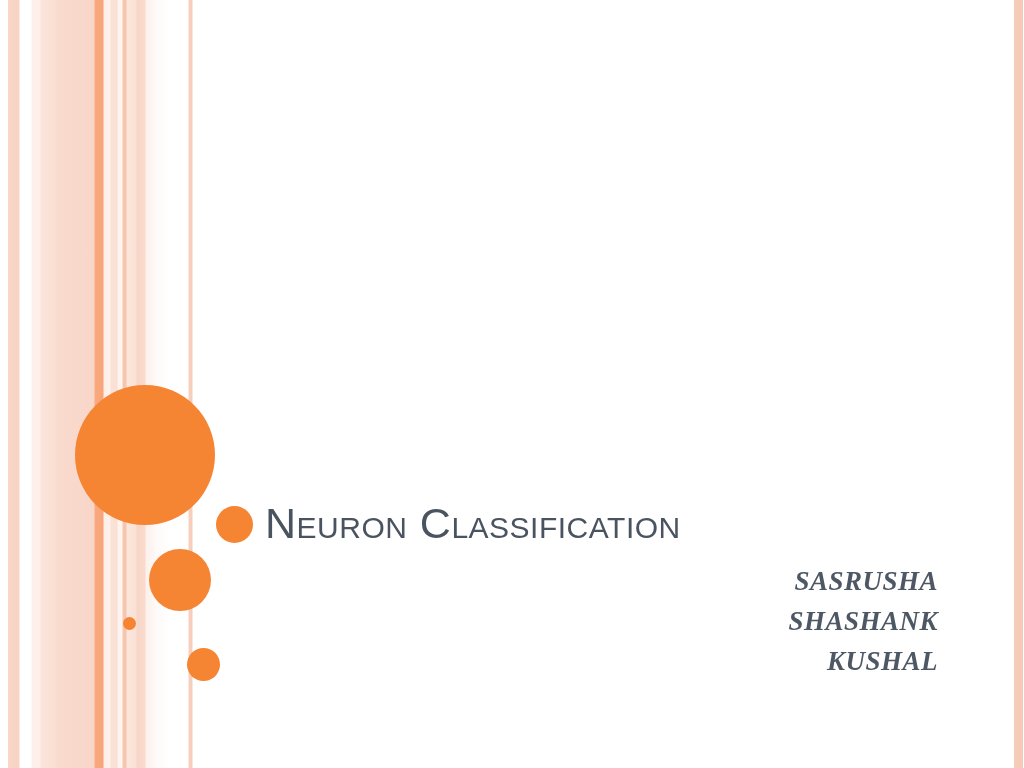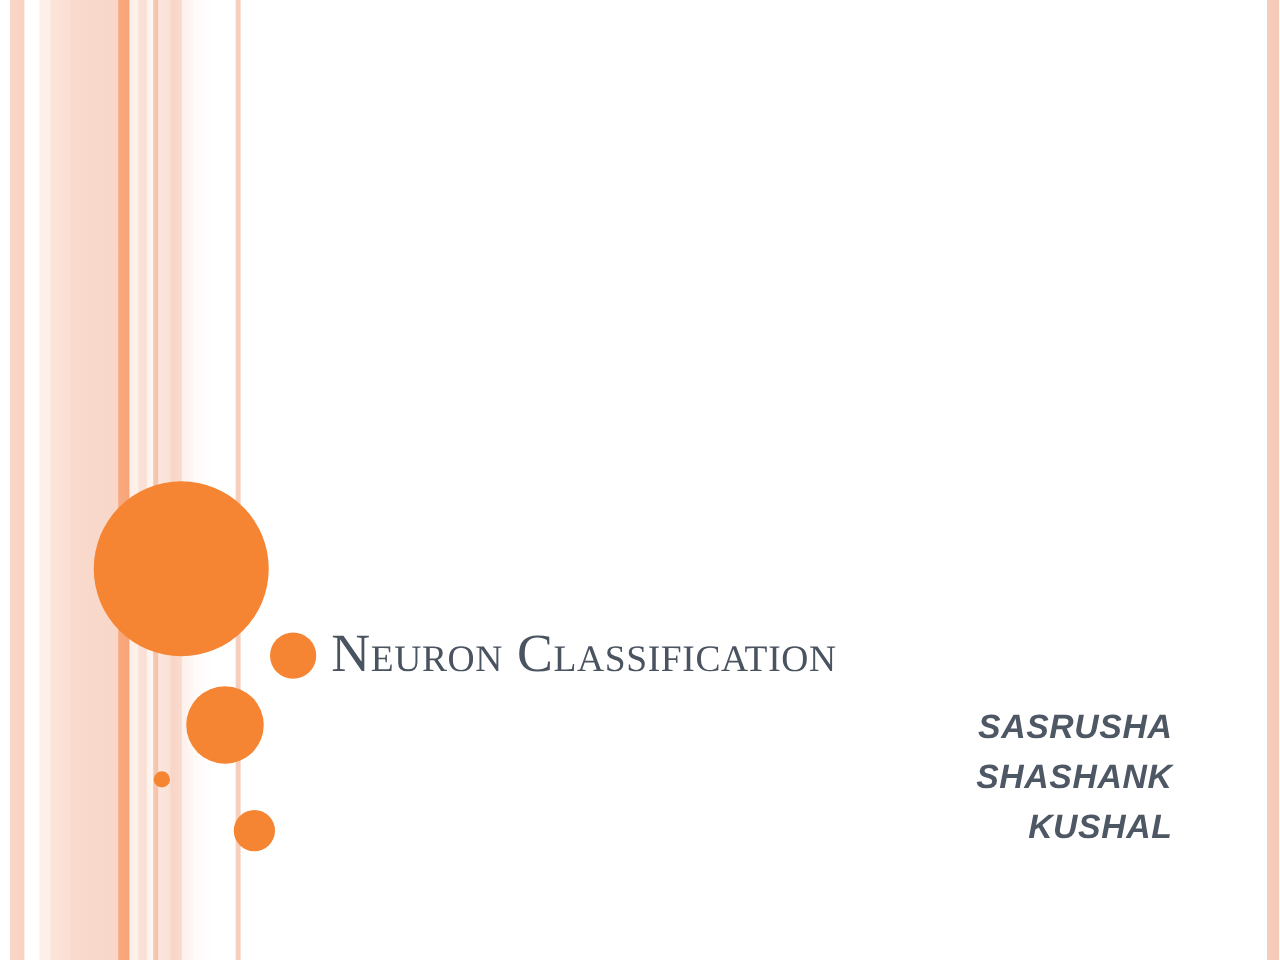--- a/index.html
+++ b/index.html
@@ -92,36 +92,36 @@
   .circle-md  { left: 149px; top: 549px; width: 62px;  height: 62px;  }
   .circle-sm  { left: 216px; top: 506px; width: 37px;  height: 37px;  }
   .circle-xs  { left: 187px; top: 648px; width: 33px;  height: 33px;  }
   .circle-dot { left: 123px; top: 617px; width: 13px;  height: 13px;  }
 
   
   .title {
     position: absolute;
     left: 265px;
     top: 501px;
-    font-family: Liberation Serif, serif;
+    font-family: Liberation Sans, sans-serif;
     font-size: 43px;
     line-height: 1.05;
     font-variant: small-caps;
     letter-spacing: 0.5px;
     white-space: nowrap;
   }
 
   
   .subtitle {
     position: absolute;
     right: 86px;
     top: 562px;
     width: 420px;
     text-align: right;
-    font-family: Liberation Sans, sans-serif;
+    font-family: Liberation Serif, serif;
     font-size: 27px;
     font-weight: bold;
     font-style: italic;
     line-height: 1.48;
     letter-spacing: 0.5px;
   }
   .subtitle div { white-space: nowrap; }
 </style>
 </head>
 <body>

